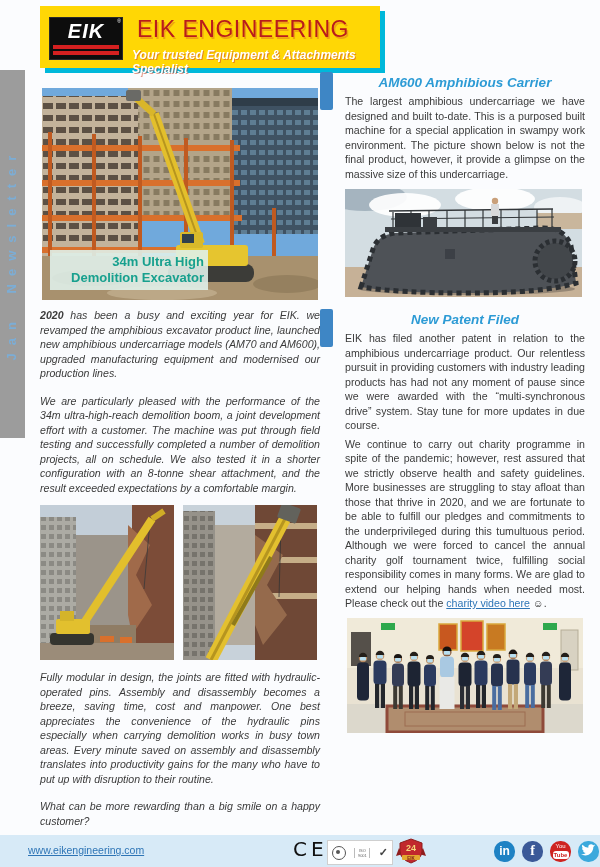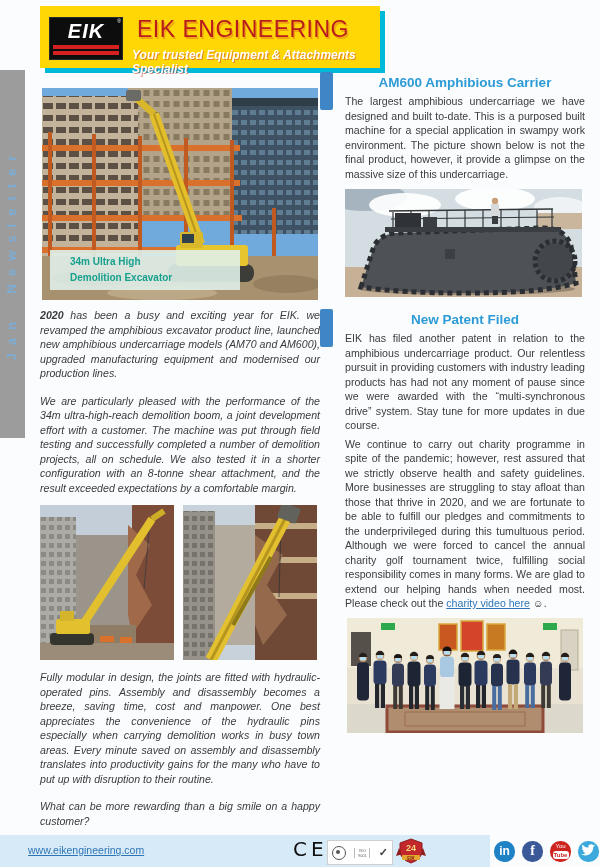--- a/index.html
+++ b/index.html
@@ -26,38 +26,38 @@
   .side span{position:absolute;left:4px;top:368px;width:368px;transform:rotate(-90deg);
         transform-origin:0 0;display:block;text-align:center;white-space:nowrap;
         color:#7BADD6;font-weight:bold;font-size:13px;letter-spacing:8px;word-spacing:9px;}
 
   
   .p{font-size:10.6px;line-height:14.5px;text-align:justify;color:#3b3b3b;margin:0;}
   .leftcol{position:absolute;left:40px;top:308px;width:280px;font-style:italic;}
   .leftcol .p{margin-bottom:13px;}
   .rightcol{position:absolute;left:345px;top:70px;width:240px;}
   .rightcol .p{margin:4px 0 0 0;}
-  .rh{position:relative;font-size:13.5px;font-weight:bold;color:#2D9BD5;text-align:center;margin:0;}
+  .rh{position:relative;font-size:13.5px;font-weight:bold;color:#2D9BD5;text-align:center;margin:0;font-style:italic;}
   .rh::before{content:"";position:absolute;left:-25px;top:-3px;width:13px;height:38px;
         background:#3E86C5;border-radius:2px;}
   .rh.h2{margin-top:15px;}
   .rh.h3{margin-top:13px;}
   a.inlink{color:#2E75B6;text-decoration:underline;cursor:pointer;}
 
   
   .photo-main{position:absolute;left:42px;top:88px;width:276px;height:212px;}
   .caption{position:absolute;left:8px;top:162px;width:150px;background:rgba(223,239,233,.9);
-        padding:4px 20px;text-align:left;color:#17A08E;font-weight:bold;font-size:10px;line-height:16px;}
+        padding:4px 4px;text-align:right;color:#17A08E;font-weight:bold;font-size:13px;line-height:16px;}
   .pair{display:flex;gap:9px;margin:-3px 0 10px 0;}
   .amp{display:block;margin:8px 0 0 0;}
   .grp{display:block;margin:7px 0 0 2px;}
   svg{display:block;}
 
   
-  .foot{position:absolute;left:0;top:835px;width:490px;height:32px;background:#D7EAF7;}
+  .foot{position:absolute;left:0;top:835px;width:600px;height:32px;background:#D7EAF7;}
   .web{position:absolute;left:28px;top:9px;font-size:10.5px;color:#2E75B6;text-decoration:underline;cursor:pointer;}
   .ce{position:absolute;left:293px;top:2px;font-size:20px;color:#101010;letter-spacing:4px;
         font-family:"DejaVu Sans",sans-serif;}
   .certs{position:absolute;left:327px;top:5px;width:64px;height:23px;background:#fff;
         border:1px solid #cfcfcf;display:flex;align-items:center;justify-content:space-around;}
   .certs .c1{width:12px;height:12px;border:1.5px solid #555;border-radius:50%;position:relative;}
   .certs .c1::after{content:"";position:absolute;left:3px;top:3px;width:4px;height:4px;background:#555;border-radius:50%;}
   .certs .c2{width:14px;height:10px;border-left:1px solid #bbb;border-right:1px solid #bbb;
         color:#666;font-size:4px;line-height:5px;text-align:center;overflow:hidden;}
   .certs .c3{color:#444;font-size:11px;font-weight:bold;}

